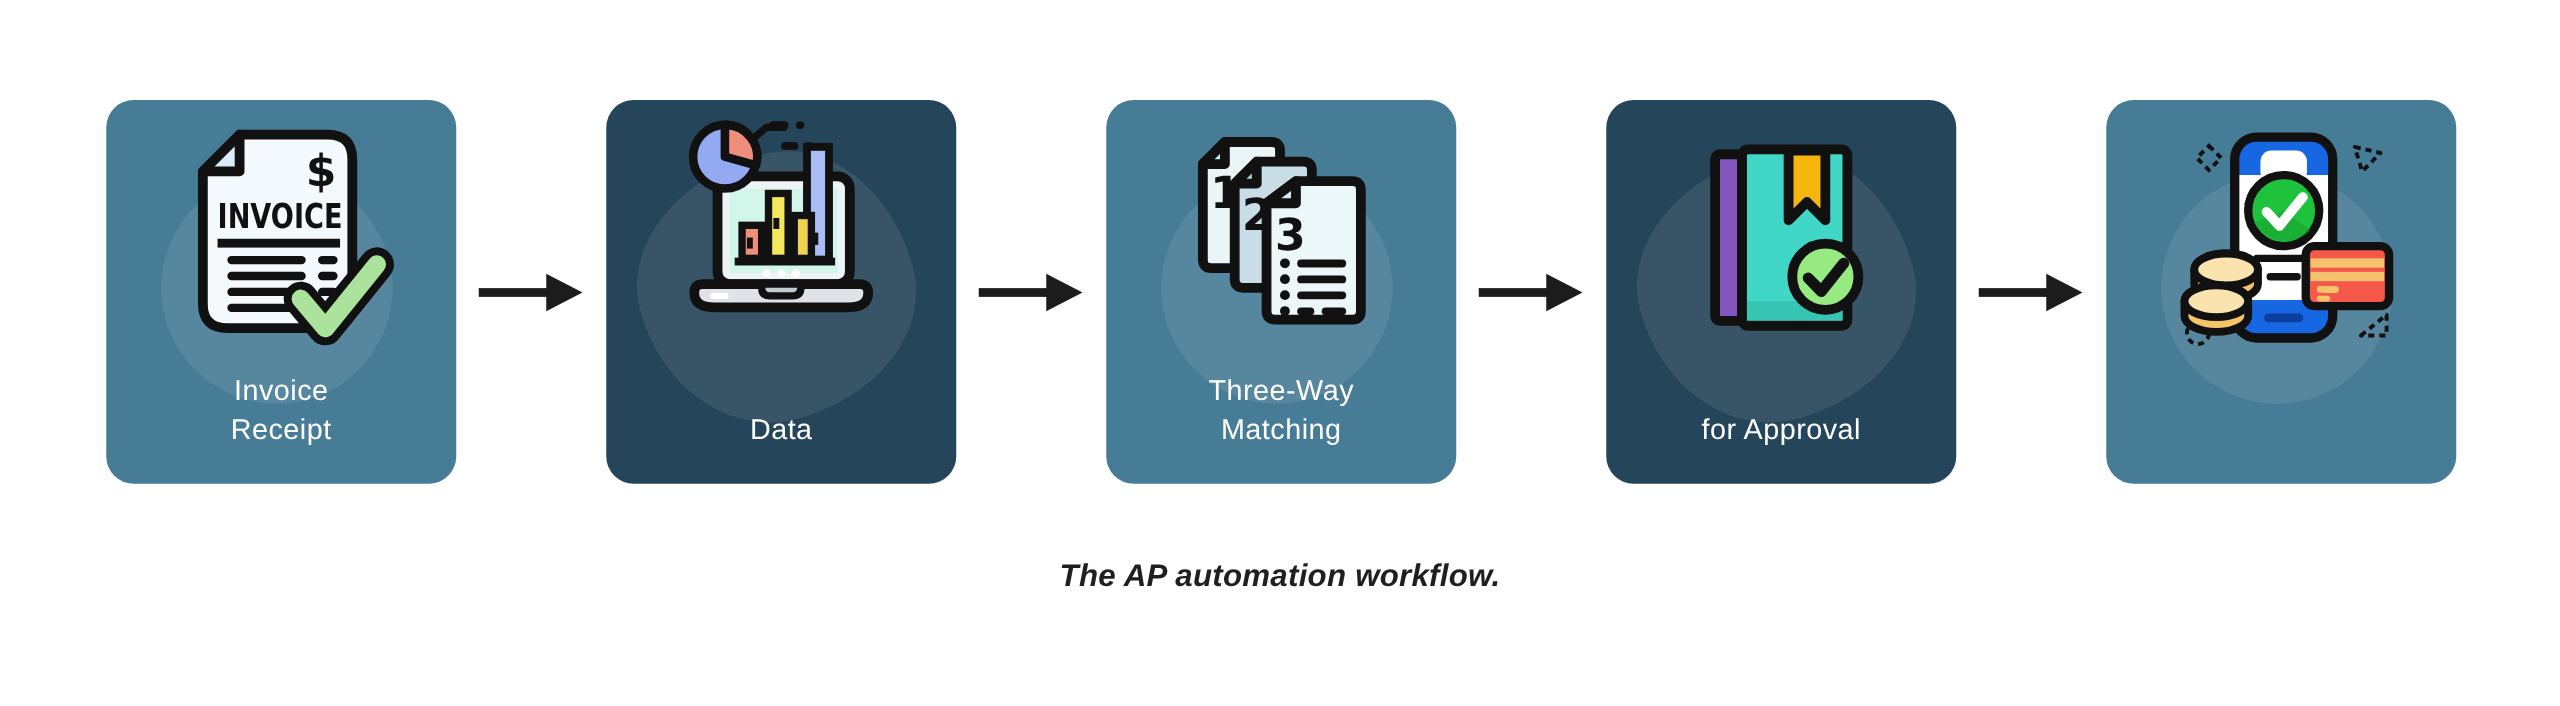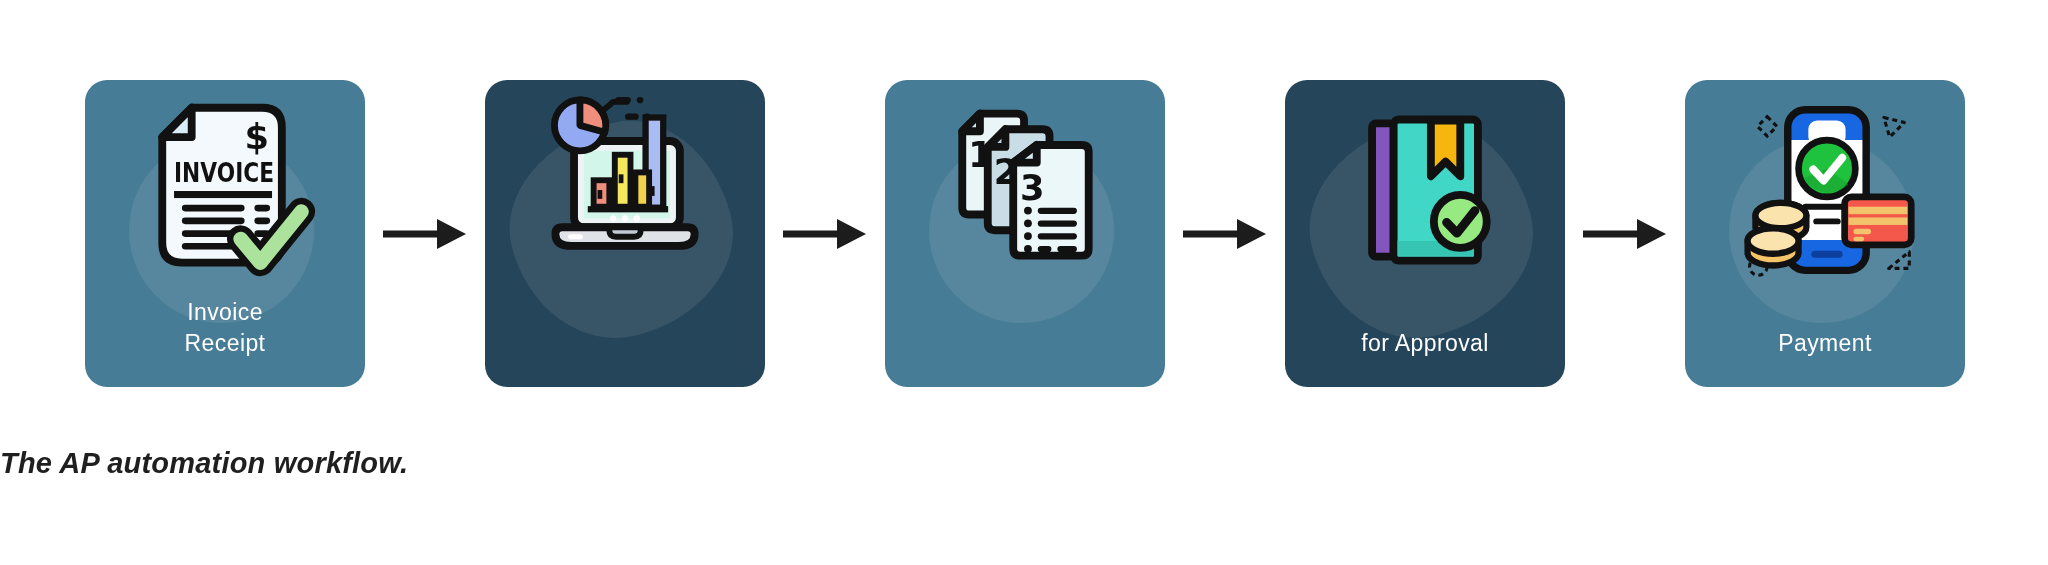--- a/index.html
+++ b/index.html
@@ -25,22 +25,22 @@
   .icon-wrap svg { width:100%; height:100%; display:block; }
   .card-label {
     position:absolute; left:0; right:0; bottom:28px; text-align:center;
     color:var(--label-text,#fff); font-size:23px; line-height:31px; letter-spacing:0.4px;
   }
   .card-label span { display:block; }
   .card-label span:empty { display:none; }
   .gap { width:120px; display:flex; justify-content:center; align-items:center; flex:0 0 auto; }
   .arrow { color:var(--arrow,#1c1c1c); line-height:0; }
   .caption {
-    position:absolute; left:0; right:0; top:447px; text-align:left;
-    font-style:italic; font-weight:bold; font-size:29px; letter-spacing:0.2px;
+    position:absolute; left:0; right:0; top:447px; text-align:center;
+    font-style:italic; font-weight:bold; font-size:25px; letter-spacing:0.2px;
     color:var(--caption-text,#1f1f1f);
   }
   text { font-family:"DejaVu Sans","Liberation Sans",sans-serif; }
 </style>
 </head>
 <body>
 
 <div class="canvas">
   <div class="flow">
 
@@ -102,20 +102,21 @@
           <rect x="45" y="1.5" width="8" height="3.2" rx="1.6" fill="#111"></rect>
           <rect x="56" y="1.5" width="3.4" height="3.2" rx="1.6" fill="#111"></rect>
           <rect x="50" y="10" width="7" height="3.2" rx="1.6" fill="#111"></rect>
           <rect x="59.5" y="10" width="3.4" height="3.2" rx="1.6" fill="#111"></rect>
           <path d="M18 68 H82 Q85.5 68 85.5 71.5 Q85.5 77.5 77.5 77.5 H22.5 Q14.5 77.5 14.5 71.5 Q14.5 68 18 68 Z" fill="#dfe3e8" stroke="#111" stroke-width="4"></path>
           <path d="M42 68 H58 V69.5 Q58 72.8 54.7 72.8 H45.3 Q42 72.8 42 69.5 Z" fill="#c3c9d2" stroke="#111" stroke-width="3"></path>
           <rect x="21" y="71.5" width="7.5" height="2.6" rx="1.3" fill="#fff"></rect>
         </svg>
       </div>
       <div class="card-label">
+        <span>Data</span>
       </div>
     </div>
 
     <div class="gap">
       <div class="arrow">
         <svg width="88" height="36" viewBox="0 0 88 36">
           <rect x="2" y="14.5" width="58" height="7" fill="currentColor"></rect>
           <path d="M56 3 L85 18 L56 33 Z" fill="currentColor"></path>
         </svg>
       </div>
@@ -137,20 +138,24 @@
           <circle cx="51.5" cy="59.5" r="2" fill="#111"></circle>
           <rect x="56.5" y="58" width="20" height="3.2" rx="1.6" fill="#111"></rect>
           <circle cx="51.5" cy="66" r="2" fill="#111"></circle>
           <rect x="56.5" y="64.5" width="20" height="3.2" rx="1.6" fill="#111"></rect>
           <circle cx="51.5" cy="72.5" r="2" fill="#111"></circle>
           <rect x="56.5" y="71" width="20" height="3.2" rx="1.6" fill="#111"></rect>
           <circle cx="51.5" cy="79" r="2" fill="#111"></circle>
           <rect x="56.5" y="77.5" width="7" height="3.2" rx="1.6" fill="#111"></rect>
           <rect x="66.5" y="77.5" width="10" height="3.2" rx="1.6" fill="#111"></rect>
         </svg>
+      </div>
+      <div class="card-label">
+        <span>Three-Way</span>
+        <span>Matching</span>
       </div>
     </div>
 
     <div class="gap">
       <div class="arrow">
         <svg width="88" height="36" viewBox="0 0 88 36">
           <rect x="2" y="14.5" width="58" height="7" fill="currentColor"></rect>
           <path d="M56 3 L85 18 L56 33 Z" fill="currentColor"></path>
         </svg>
       </div>
@@ -205,22 +210,18 @@
           <rect x="62" y="57.5" width="30" height="3.8" fill="#f3c36b"></rect>
           <rect x="62" y="63" width="30" height="3.8" fill="#f3c36b"></rect>
           <rect x="64.5" y="68.8" width="9" height="2.8" rx="1.4" fill="#f3c36b"></rect>
           <rect x="64.5" y="72.8" width="5.5" height="2.3" rx="1.1" fill="#f3c36b"></rect>
           <path d="M14.5 68 A13 6.5 0 0 0 40.5 68 V62 A13 6.5 0 0 0 14.5 62 Z" fill="#f5c469" stroke="#111" stroke-width="3.2"></path>
           <ellipse cx="27.5" cy="62" rx="13" ry="6.5" fill="#fbe3ad" stroke="#111" stroke-width="3.2"></ellipse>
           <path d="M10.5 81 A13 6.5 0 0 0 36.5 81 V75 A13 6.5 0 0 0 10.5 75 Z" fill="#f5c469" stroke="#111" stroke-width="3.2"></path>
           <ellipse cx="23.5" cy="75" rx="13" ry="6.5" fill="#fbe3ad" stroke="#111" stroke-width="3.2"></ellipse>
         </svg>
       </div>
-      <div class="card-label">
-        <span>Payment</span>
-
-      </div>
     </div>
 
   </div>
 
   <div class="caption">The AP automation workflow.</div>
 </div>
 
 </body></html>

